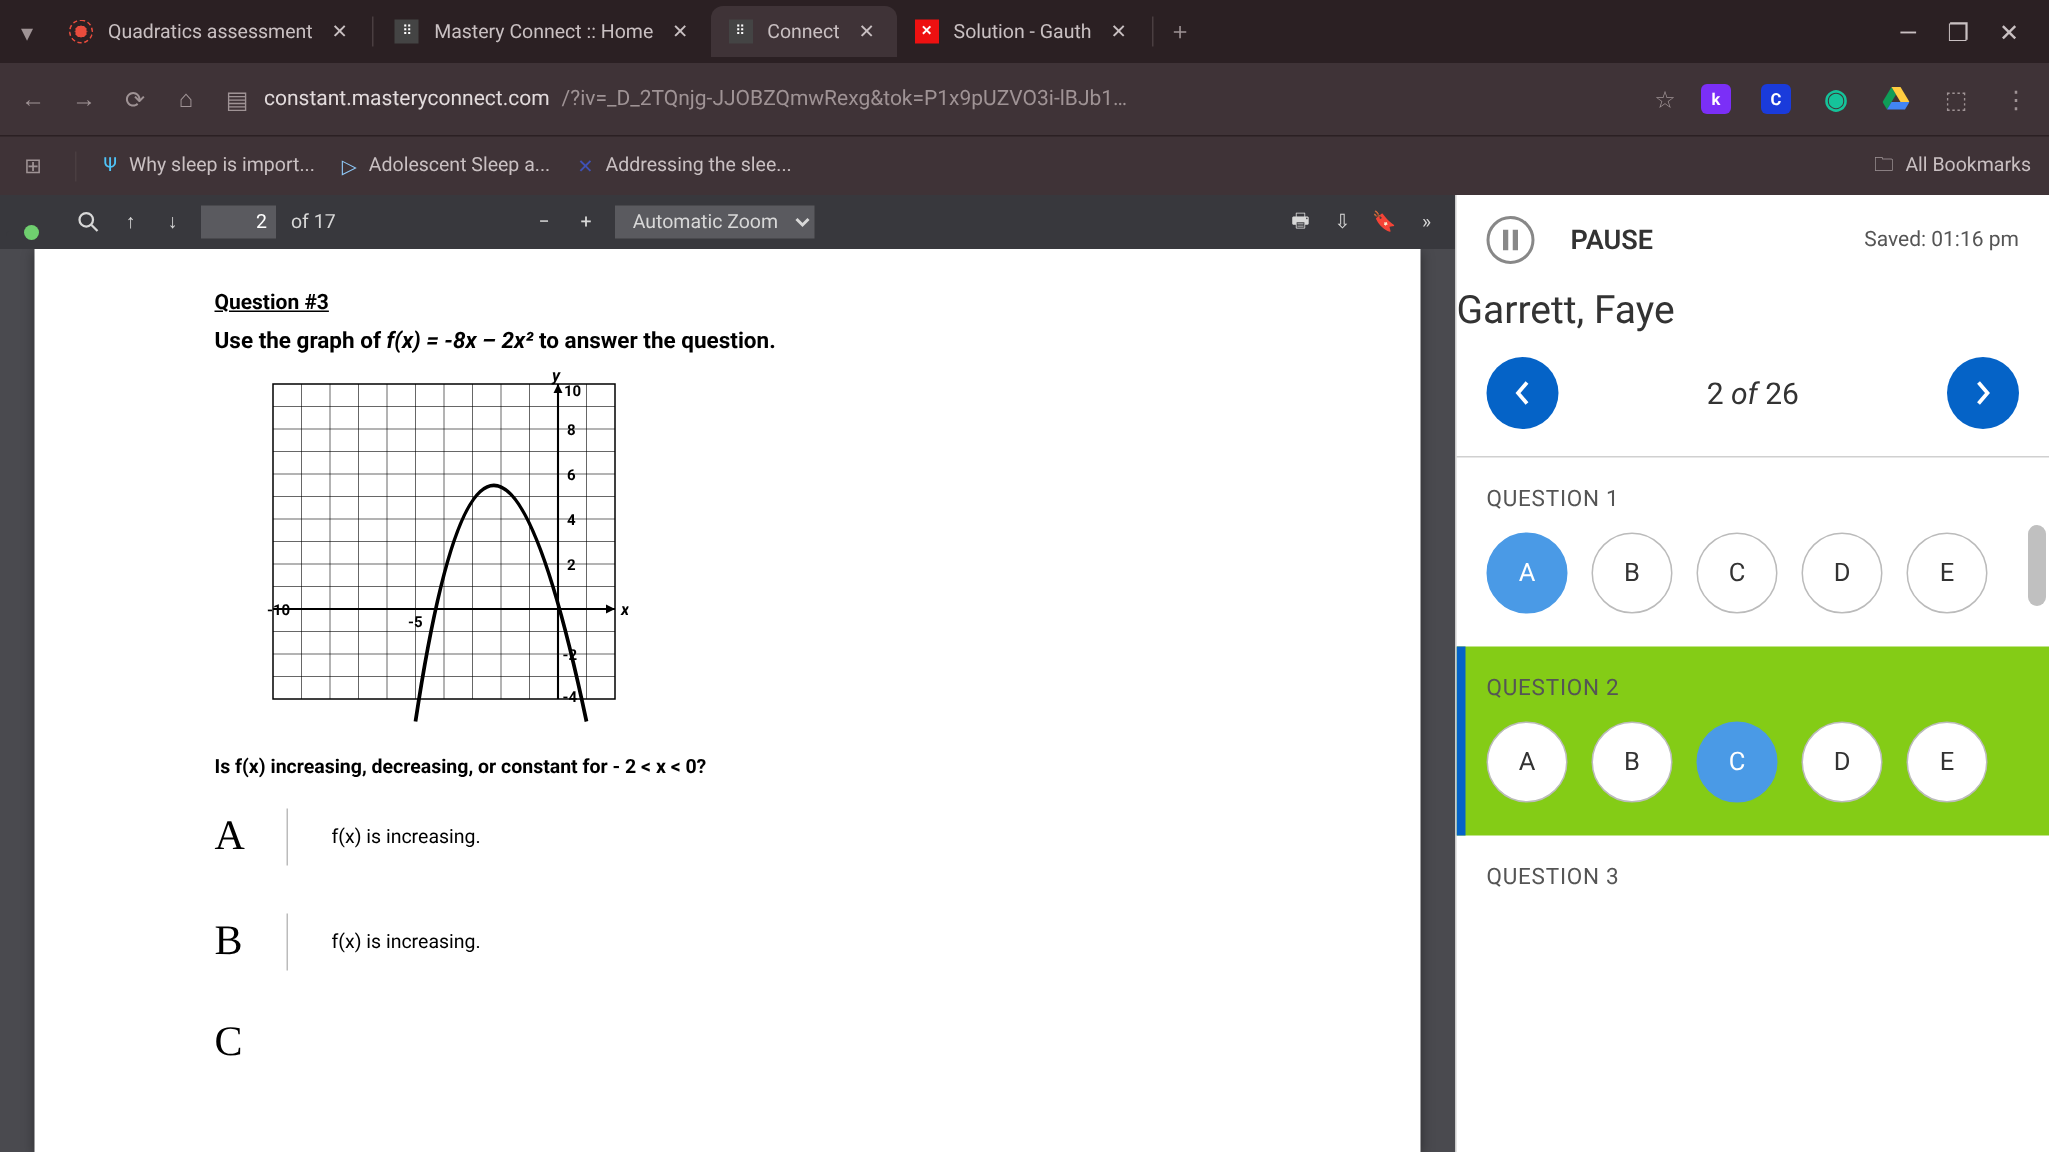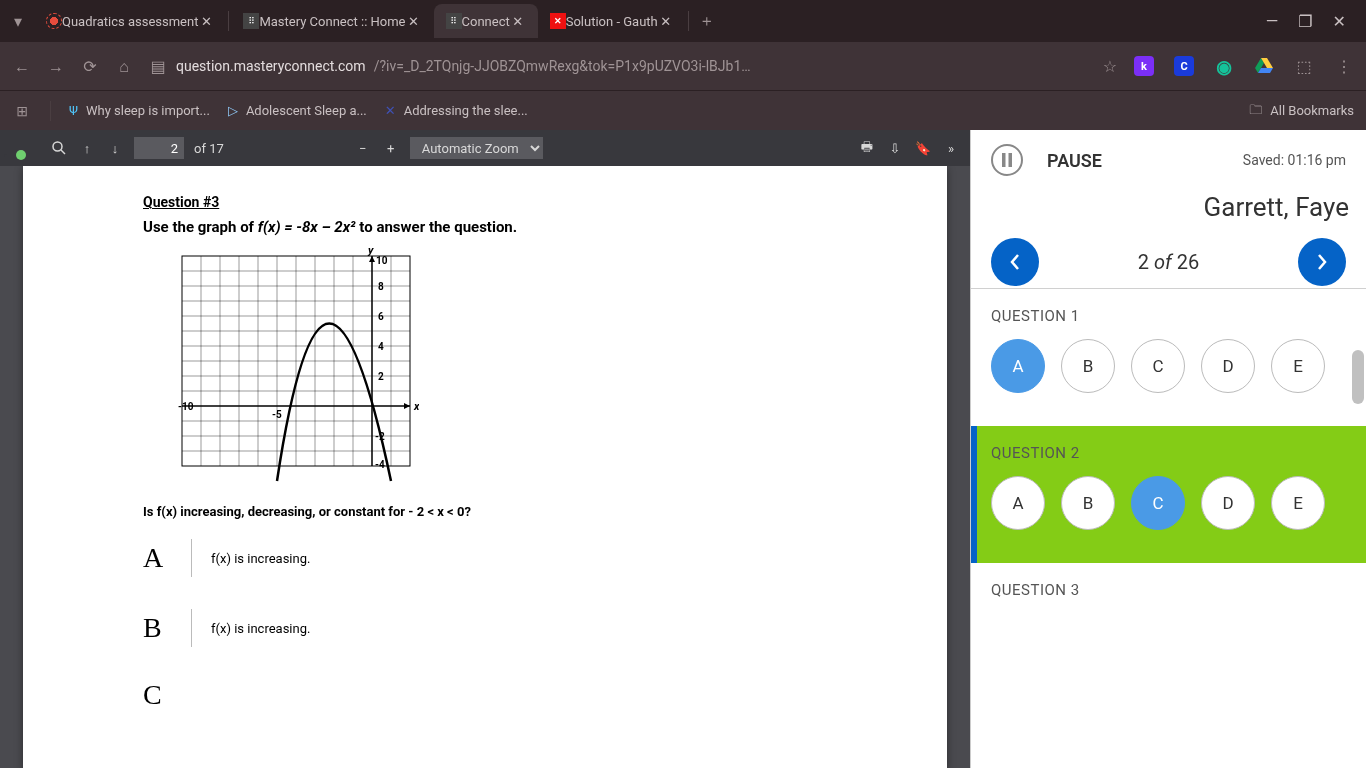--- a/index.html
+++ b/index.html
@@ -1,18 +1,18 @@
 <!DOCTYPE html>
 <html><head>
 <meta charset="utf-8">
 <style>
 *{margin:0;padding:0;box-sizing:border-box;font-family:-apple-system,BlinkMacSystemFont,"Segoe UI",Roboto,sans-serif}
 body{background:#2b2023;width:1366px;height:768px;overflow:hidden}
 .tabbar{height:42px;background:#2b2023;display:flex;align-items:center;padding:0 8px;gap:0}
-.tab{height:34px;display:flex;align-items:center;padding:0 12px;color:#c9c0c2;font-size:13px;border-radius:8px 8px 0 0;max-width:270px;position:relative}
+.tab{height:34px;display:flex;align-items:center;padding:0 12px;gap:10px;color:#c9c0c2;font-size:13px;border-radius:8px 8px 0 0;max-width:270px;position:relative}
 .tab.active{background:#3f3337}
 .tab .favicon{width:16px;height:16px;display:inline-block}
 .tab-close{width:16px;height:16px;display:flex;align-items:center;justify-content:center;color:#c9c0c2;margin-left:auto}
 .tab-sep{width:1px;height:20px;background:#4a3e41;margin:0 2px}
 .win-controls{margin-left:auto;display:flex;gap:20px;color:#c9c0c2;padding-right:12px}
 .addrbar{height:48px;background:#3f3337;display:flex;align-items:center;padding:0 12px;gap:14px;color:#c9c0c2}
 .nav-ico{width:20px;height:20px;display:flex;align-items:center;justify-content:center;font-size:16px;color:#9f9395}
 .url{display:flex;align-items:center;gap:8px;font-size:14px;flex:1;min-width:0;overflow:hidden;white-space:nowrap}
 .url .domain{color:#e3dcdd}
 .url .path{color:#9f9395}
@@ -28,33 +28,33 @@
 .pdf-ico{width:18px;height:18px;display:flex;align-items:center;justify-content:center;cursor:pointer}
 .pdf-body{flex:1;background:#4a4a4f;padding:0 20px;overflow:hidden;position:relative}
 .page{background:#fff;width:924px;margin:0 auto;padding:28px 120px;height:100%;box-shadow:0 2px 8px rgba(0,0,0,.4)}
 .qtitle{font-size:14px;font-weight:bold;text-decoration:underline;margin-bottom:8px}
 .qprompt{font-size:15px;font-weight:bold;margin-bottom:8px}
 .qprompt .fx{font-style:italic;font-weight:bold}
 .graph-box{margin:8px 0 14px 30px}
 .subprompt{font-size:13px;font-weight:bold;margin:16px 0 20px}
 .opt{display:flex;align-items:center;gap:28px;margin-bottom:32px}
 .opt .letter{font-size:28px;font-family:Georgia,serif;width:20px}
-.opt .txt{font-size:13px;border-left:1px solid #bbb;padding-left:19px;height:38px;display:flex;align-items:center}
+.opt .txt{font-size:13px;border-left:1px solid #bbb;padding-left:29px;height:38px;display:flex;align-items:center}
 .side{width:396px;background:#fff;display:flex;flex-direction:column;border-left:1px solid #ccc;position:relative}
 .side-head{padding:14px 20px 10px;display:flex;align-items:center;justify-content:space-between}
 .pause{display:flex;align-items:center;gap:24px;font-size:18px;font-weight:600;color:#333}
 .pause-ico{width:32px;height:32px;border:2px solid #888;border-radius:50%;display:flex;align-items:center;justify-content:center}
 .saved{font-size:14px;color:#555}
-.student-name{text-align:right;font-size:26px;color:#333;padding:6px 17px 16px}
-.qnav{display:flex;align-items:center;justify-content:space-between;padding:0 20px 2px;border-bottom:1px solid #d0d0d0}
+.student-name{text-align:left;font-size:26px;color:#333;padding:6px 0 16px}
+.qnav{display:flex;align-items:center;justify-content:space-between;padding:0 20px 18px;border-bottom:1px solid #d0d0d0}
 .navbtn{width:48px;height:48px;border-radius:50%;background:#0563c7;color:#fff;display:flex;align-items:center;justify-content:center;cursor:pointer}
 .qcount{font-size:20px;color:#333}
 .qcount em{font-style:italic}
 .qlist{flex:1;overflow-y:auto}
-.qblock{padding:18px 20px 33px}
+.qblock{padding:18px 20px 22px}
 .qblock.active{background:#84cc16;border-left:6px solid #0563c7;padding-left:14px}
 .qlabel{font-size:15px;color:#555;letter-spacing:.5px;margin-bottom:14px}
 .bubbles{display:flex;gap:16px}
 .bub{width:54px;height:54px;border-radius:50%;border:1.5px solid #bbb;background:#fff;display:flex;align-items:center;justify-content:center;font-size:17px;color:#333;cursor:pointer}
 .bub.selected{background:#4a9ae6;border-color:#4a9ae6;color:#fff}
 .scrollthumb{position:absolute;right:2px;top:220px;width:12px;height:54px;background:#c0c0c0;border-radius:6px}
 .sidebadge{position:absolute;left:4px;top:154px;width:18px;height:22px;background:#38383d;border-radius:3px}
 .sidebadge .dot{position:absolute;right:-4px;top:-4px;width:10px;height:10px;background:#6fcf6f;border-radius:50%}
 </style>
 </head>
@@ -92,21 +92,21 @@
  </div>
 </div>
 
 <div class="addrbar">
  <span class="nav-ico">←</span>
  <span class="nav-ico">→</span>
  <span class="nav-ico">⟳</span>
  <span class="nav-ico">⌂</span>
  <div class="url">
   <span class="nav-ico">▤</span>
-  <span class="domain">question.masteryconnect.com</span>
+  <span class="domain">constant.masteryconnect.com</span>
       <span class="path">/?iv=_D_2TQnjg-JJOBZQmwRexg&amp;tok=P1x9pUZVO3i-lBJb1…</span>
  </div>
  <span class="nav-ico">☆</span>
  <div class="addr-right">
   <span class="ext-ico" style="background:#7b2ff7;color:#fff">k</span>
   <span class="ext-ico" style="background:#1a3bdb;color:#fff">C</span>
   <span class="ext-ico" style="color:#15c39a;font-size:18px">◉</span>
   <span class="ext-ico">
         <svg width="18" height="16" viewBox="0 0 18 16">
           <path d="M6 0L0 10l3 5 6-10z" fill="#0f9d58"></path>

